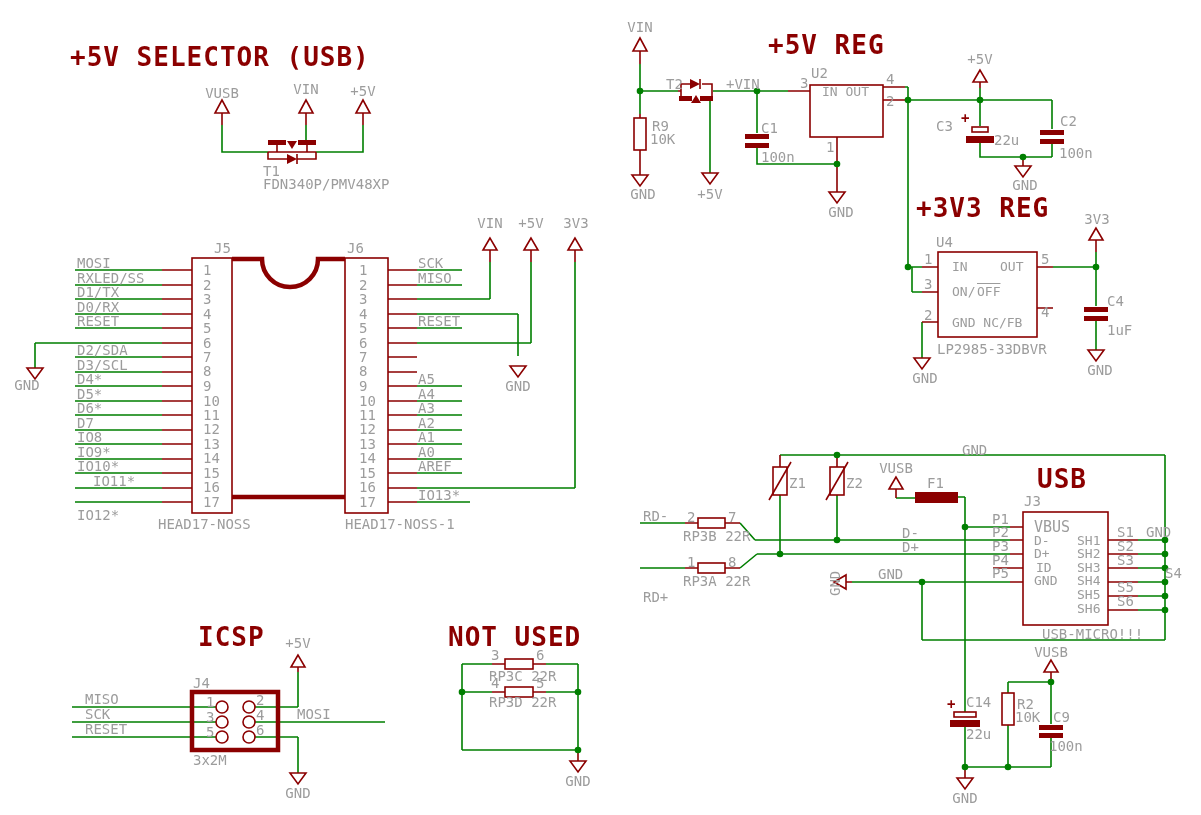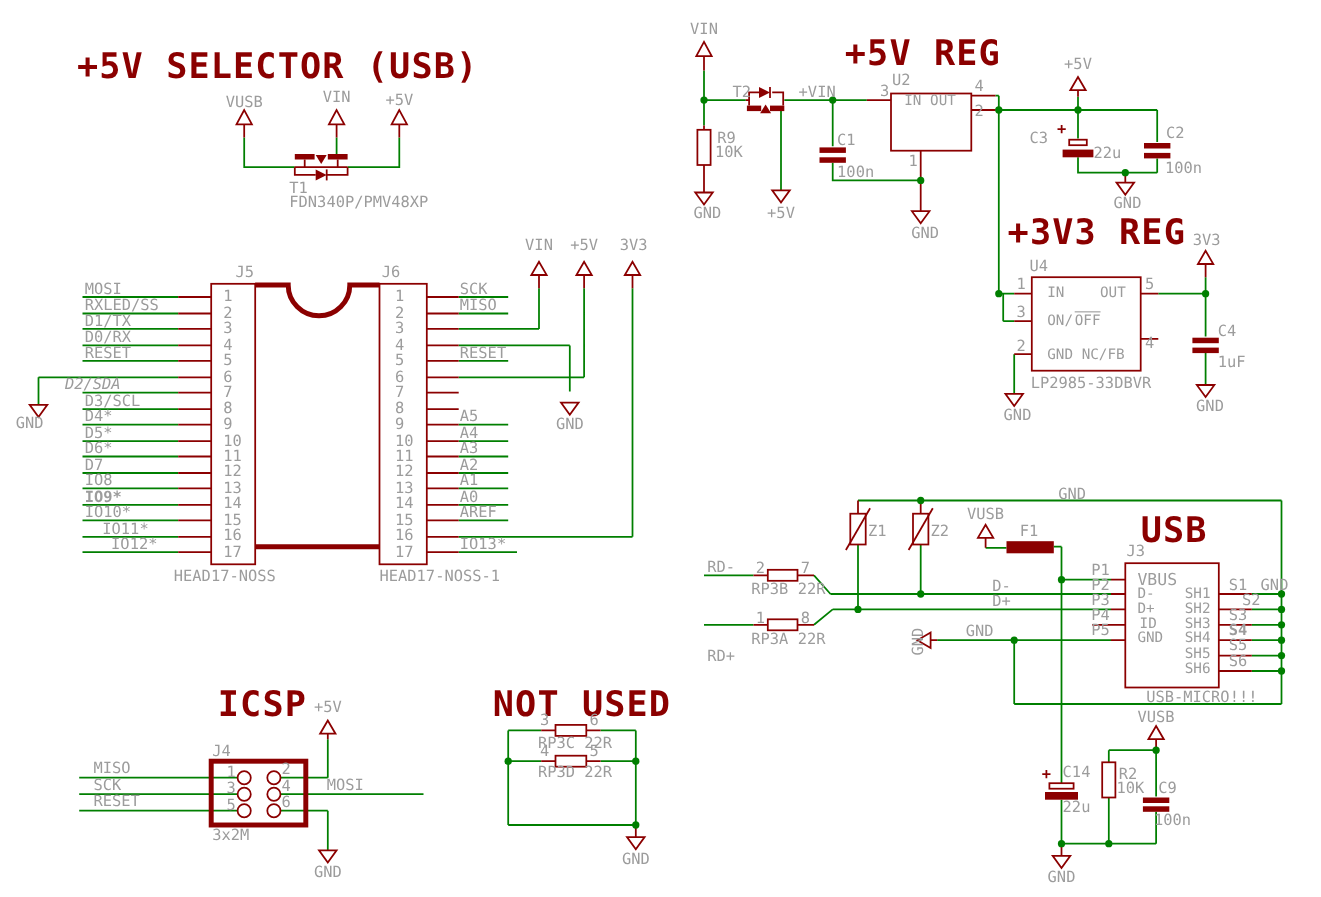--- a/index.html
+++ b/index.html
@@ -4,21 +4,21 @@
 <style>
   :root{
     --wire:#007f00; --part:#8b0000; --text:#9c9c9c; --bg:#ffffff;
   }
   html,body{margin:0;padding:0;background:#fff;}
   #stage{position:relative;width:1201px;height:815px;background:var(--bg);overflow:hidden;
          font-family:"DejaVu Sans Mono","Liberation Mono",monospace;}
   #wires{position:absolute;left:0;top:0;}
   .lb{position:absolute;font-family:"DejaVu Sans Mono","Liberation Mono",monospace;
       font-size:14px;color:var(--text);line-height:1;white-space:pre;}
-  .lb.t{color:var(--part);font-weight:bold;font-size:32px;letter-spacing:1px;}
+  .lb.t{color:var(--part);font-weight:bold;font-size:26px;letter-spacing:1px;}
   .lb.red{color:var(--part);font-weight:bold;}
   .lb.ov{text-decoration:overline;}
   .w{stroke:var(--wire);stroke-width:1.6;fill:none;}
   .r{stroke:var(--part);stroke-width:1.6;fill:none;}
   .rt{stroke:var(--part);stroke-width:4.5;fill:none;}
   .rf{fill:var(--part);stroke:none;}
   .dot{fill:var(--wire);stroke:none;}
 </style>
 </head>
 <body>
@@ -241,31 +241,31 @@
       <span class="lb" style="left: 359px; top: 437px;">13</span>
       <span class="lb" style="left: 359px; top: 451px;">14</span>
       <span class="lb" style="left: 359px; top: 466px;">15</span>
       <span class="lb" style="left: 359px; top: 480px;">16</span>
       <span class="lb" style="left: 359px; top: 495px;">17</span>
       <span class="lb" style="left: 77px; top: 256px;">MOSI</span>
       <span class="lb" style="left: 77px; top: 271px;">RXLED/SS</span>
       <span class="lb" style="left: 77px; top: 285px;">D1/TX</span>
       <span class="lb" style="left: 77px; top: 300px;">D0/RX</span>
       <span class="lb" style="left: 77px; top: 314px;">RESET</span>
-      <span class="lb" style="left: 59px; top: 343px; font-style: italic;">D2/SDA</span>
+      <span class="lb" style="left: 77px; top: 343px;">D2/SDA</span>
       <span class="lb" style="left: 77px; top: 358px;">D3/SCL</span>
       <span class="lb" style="left: 77px; top: 372px;">D4*</span>
       <span class="lb" style="left: 77px; top: 387px;">D5*</span>
       <span class="lb" style="left: 77px; top: 401px;">D6*</span>
       <span class="lb" style="left: 77px; top: 416px;">D7</span>
       <span class="lb" style="left: 77px; top: 430px;">IO8</span>
-      <span class="lb" style="left: 77px; top: 445px; font-weight: bold;">IO9*</span>
+      <span class="lb" style="left: 77px; top: 445px;">IO9*</span>
       <span class="lb" style="left: 77px; top: 459px;">IO10*</span>
       <span class="lb" style="left: 77px; top: 474px; margin-left: 16px;">IO11*</span>
-      <span class="lb" style="left: 77px; top: 488px; margin-left: 24px;">IO12*</span>
+      <span class="lb" style="left: 77px; top: 508px;">IO12*</span>
       <span class="lb" style="left: 27px; top: 378px; transform: translateX(-50%);">GND</span>
       <span class="lb" style="left: 418px; top: 256px;">SCK</span>
       <span class="lb" style="left: 418px; top: 271px;">MISO</span>
       <span class="lb" style="left: 418px; top: 314px;">RESET</span>
       <span class="lb" style="left: 418px; top: 372px;">A5</span>
       <span class="lb" style="left: 418px; top: 387px;">A4</span>
       <span class="lb" style="left: 418px; top: 401px;">A3</span>
       <span class="lb" style="left: 418px; top: 416px;">A2</span>
       <span class="lb" style="left: 418px; top: 430px;">A1</span>
       <span class="lb" style="left: 418px; top: 445px;">A0</span>
@@ -324,23 +324,23 @@
       <span class="lb" style="left: 927px; top: 476px;">F1</span>
       <span class="lb t" style="left: 1037px; top: 466px;">USB</span>
       <span class="lb" style="left: 1024px; top: 494px;">J3</span>
       <span class="lb" style="left: 1042px; top: 627px;">USB-MICRO!!!</span>
       <span class="lb" style="left: 992px; top: 512px;">P1</span>
       <span class="lb" style="left: 992px; top: 525px;">P2</span>
       <span class="lb" style="left: 992px; top: 539px;">P3</span>
       <span class="lb" style="left: 992px; top: 553px;">P4</span>
       <span class="lb" style="left: 992px; top: 566px;">P5</span>
       <span class="lb" style="left: 1117px; top: 525px;">S1</span>
-      <span class="lb" style="left: 1117px; top: 539px; margin-left: 12px;">S2</span>
+      <span class="lb" style="left: 1117px; top: 539px;">S2</span>
       <span class="lb" style="left: 1117px; top: 553px;">S3</span>
-      <span class="lb" style="left: 1117px; top: 566px; font-weight: bold;">S4</span>
+      <span class="lb" style="left: 1165px; top: 566px;">S4</span>
       <span class="lb" style="left: 1117px; top: 580px;">S5</span>
       <span class="lb" style="left: 1117px; top: 594px;">S6</span>
       <span class="lb" style="left: 1146px; top: 525px;">GND</span>
       <span class="lb" style="left: 1034px; top: 520px; font-size: 15px;">VBUS</span>
       <span class="lb" style="left: 1034px; top: 534px; font-size: 13px;">D-</span>
       <span class="lb" style="left: 1034px; top: 547px; font-size: 13px;">D+</span>
       <span class="lb" style="left: 1036px; top: 561px; font-size: 13px;">ID</span>
       <span class="lb" style="left: 1034px; top: 574px; font-size: 13px;">GND</span>
       <span class="lb" style="left: 1077px; top: 534px; font-size: 13px;">SH1</span>
       <span class="lb" style="left: 1077px; top: 547px; font-size: 13px;">SH2</span>

